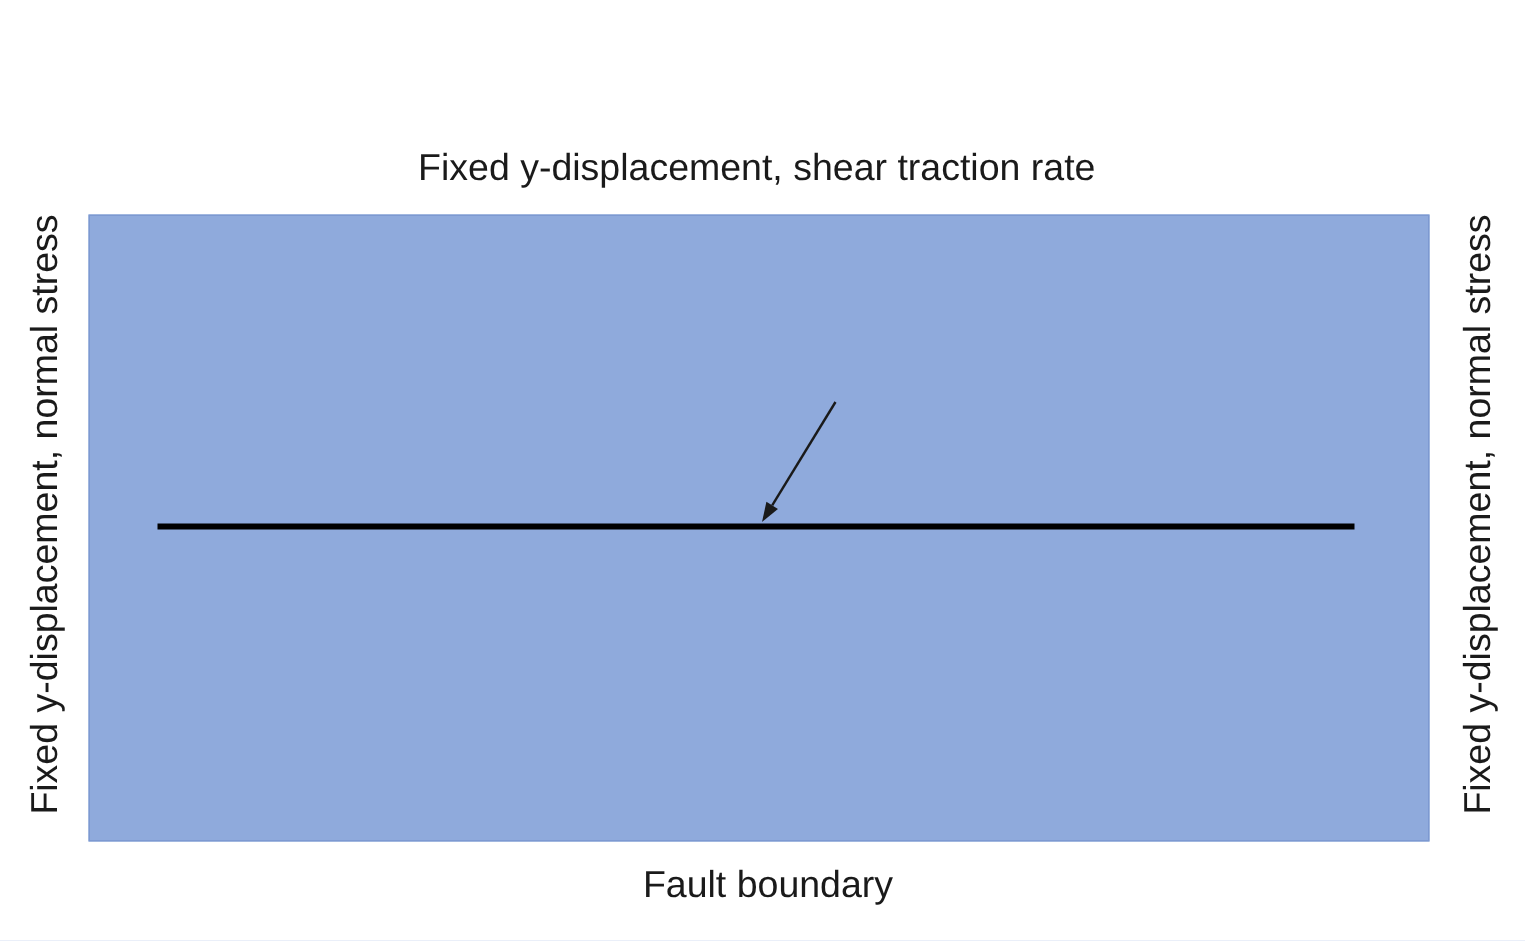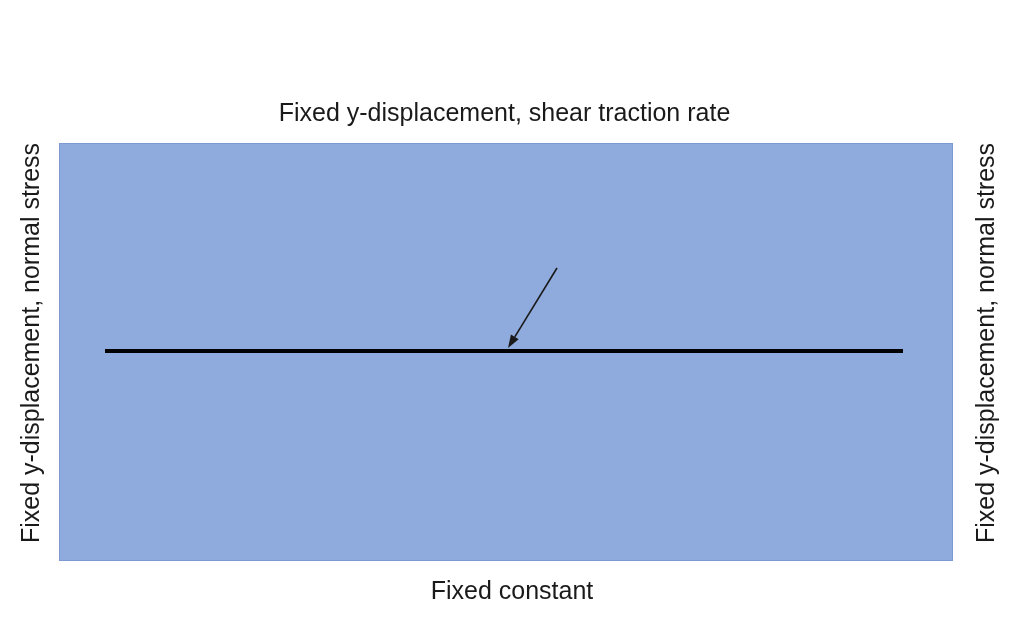--- a/index.html
+++ b/index.html
@@ -99,15 +99,15 @@
   <div id="domain-rect"></div>
 
   <div id="fault-line"></div>
 
   <svg id="fault-arrow" viewBox="0 0 70 95" xmlns="http://www.w3.org/2000/svg">
     <line x1="57" y1="8" x2="14.8" y2="76.9" stroke="#1a1a1a" stroke-width="1.6"></line>
     <polygon points="8,88 10.95,74.56 18.63,79.26" fill="#1a1a1a"></polygon>
   </svg>
 
 
-  <div id="bottom-label" class="label">Fixed constant</div>
+  <div id="bottom-label" class="label">Fault boundary</div>
 
 </div>
 
 </body></html>

